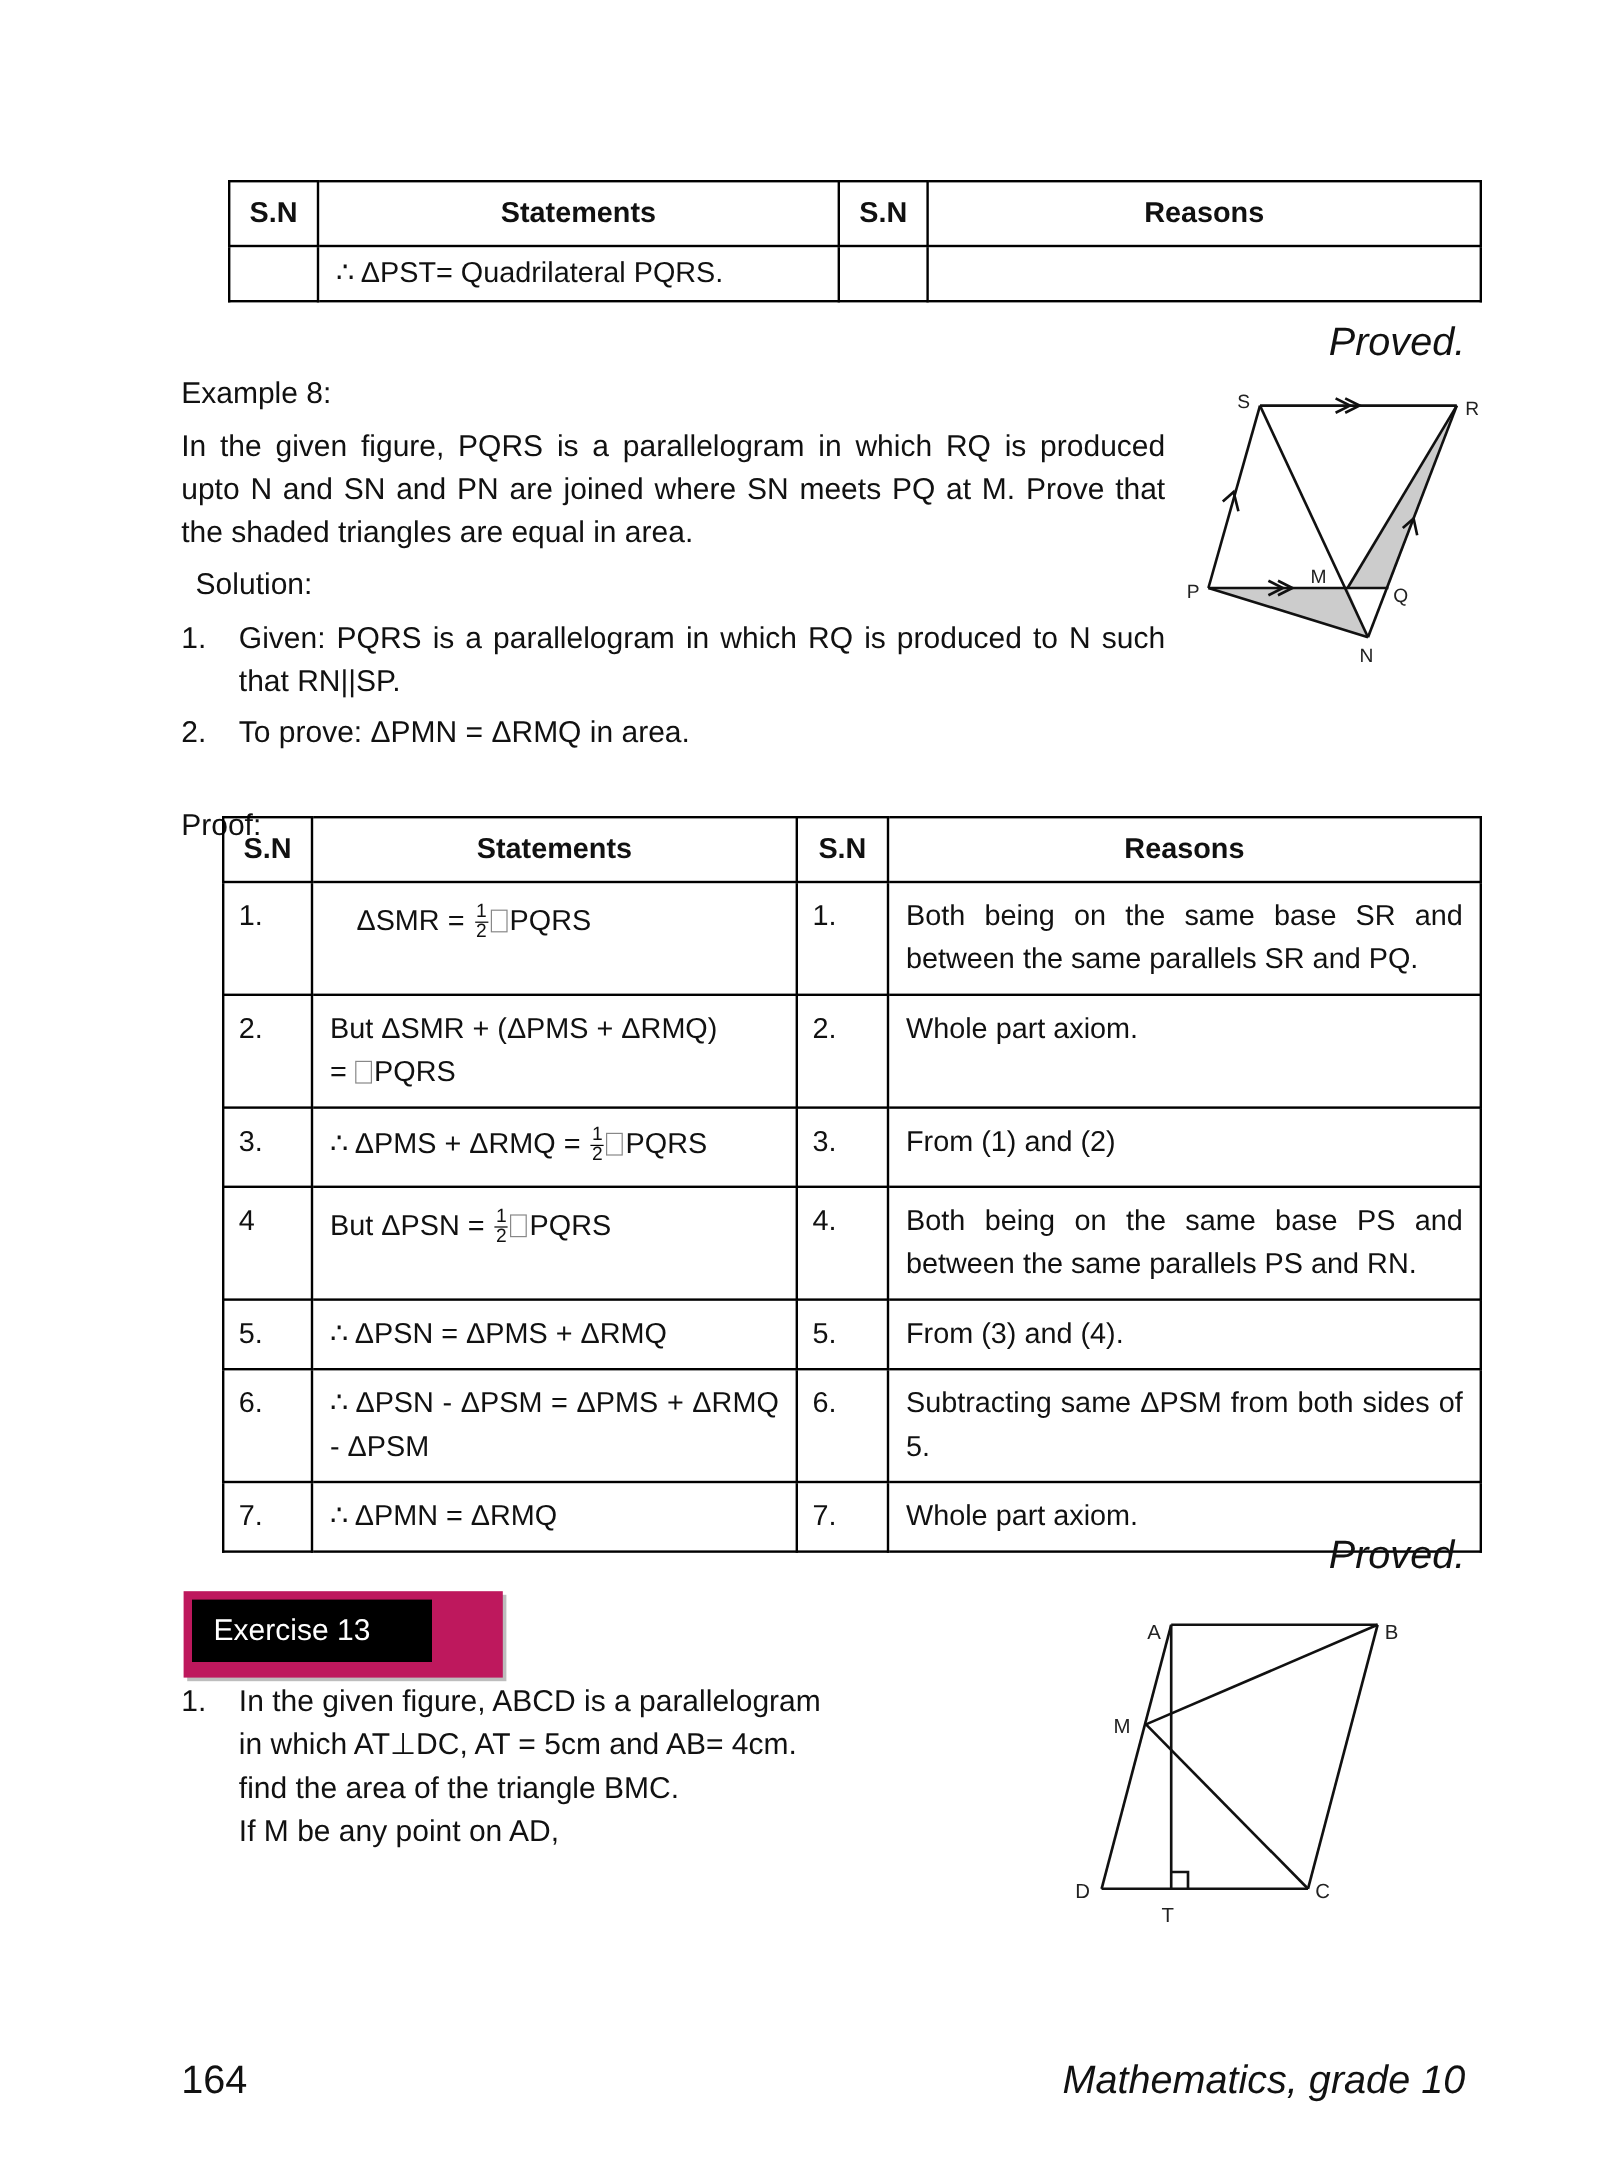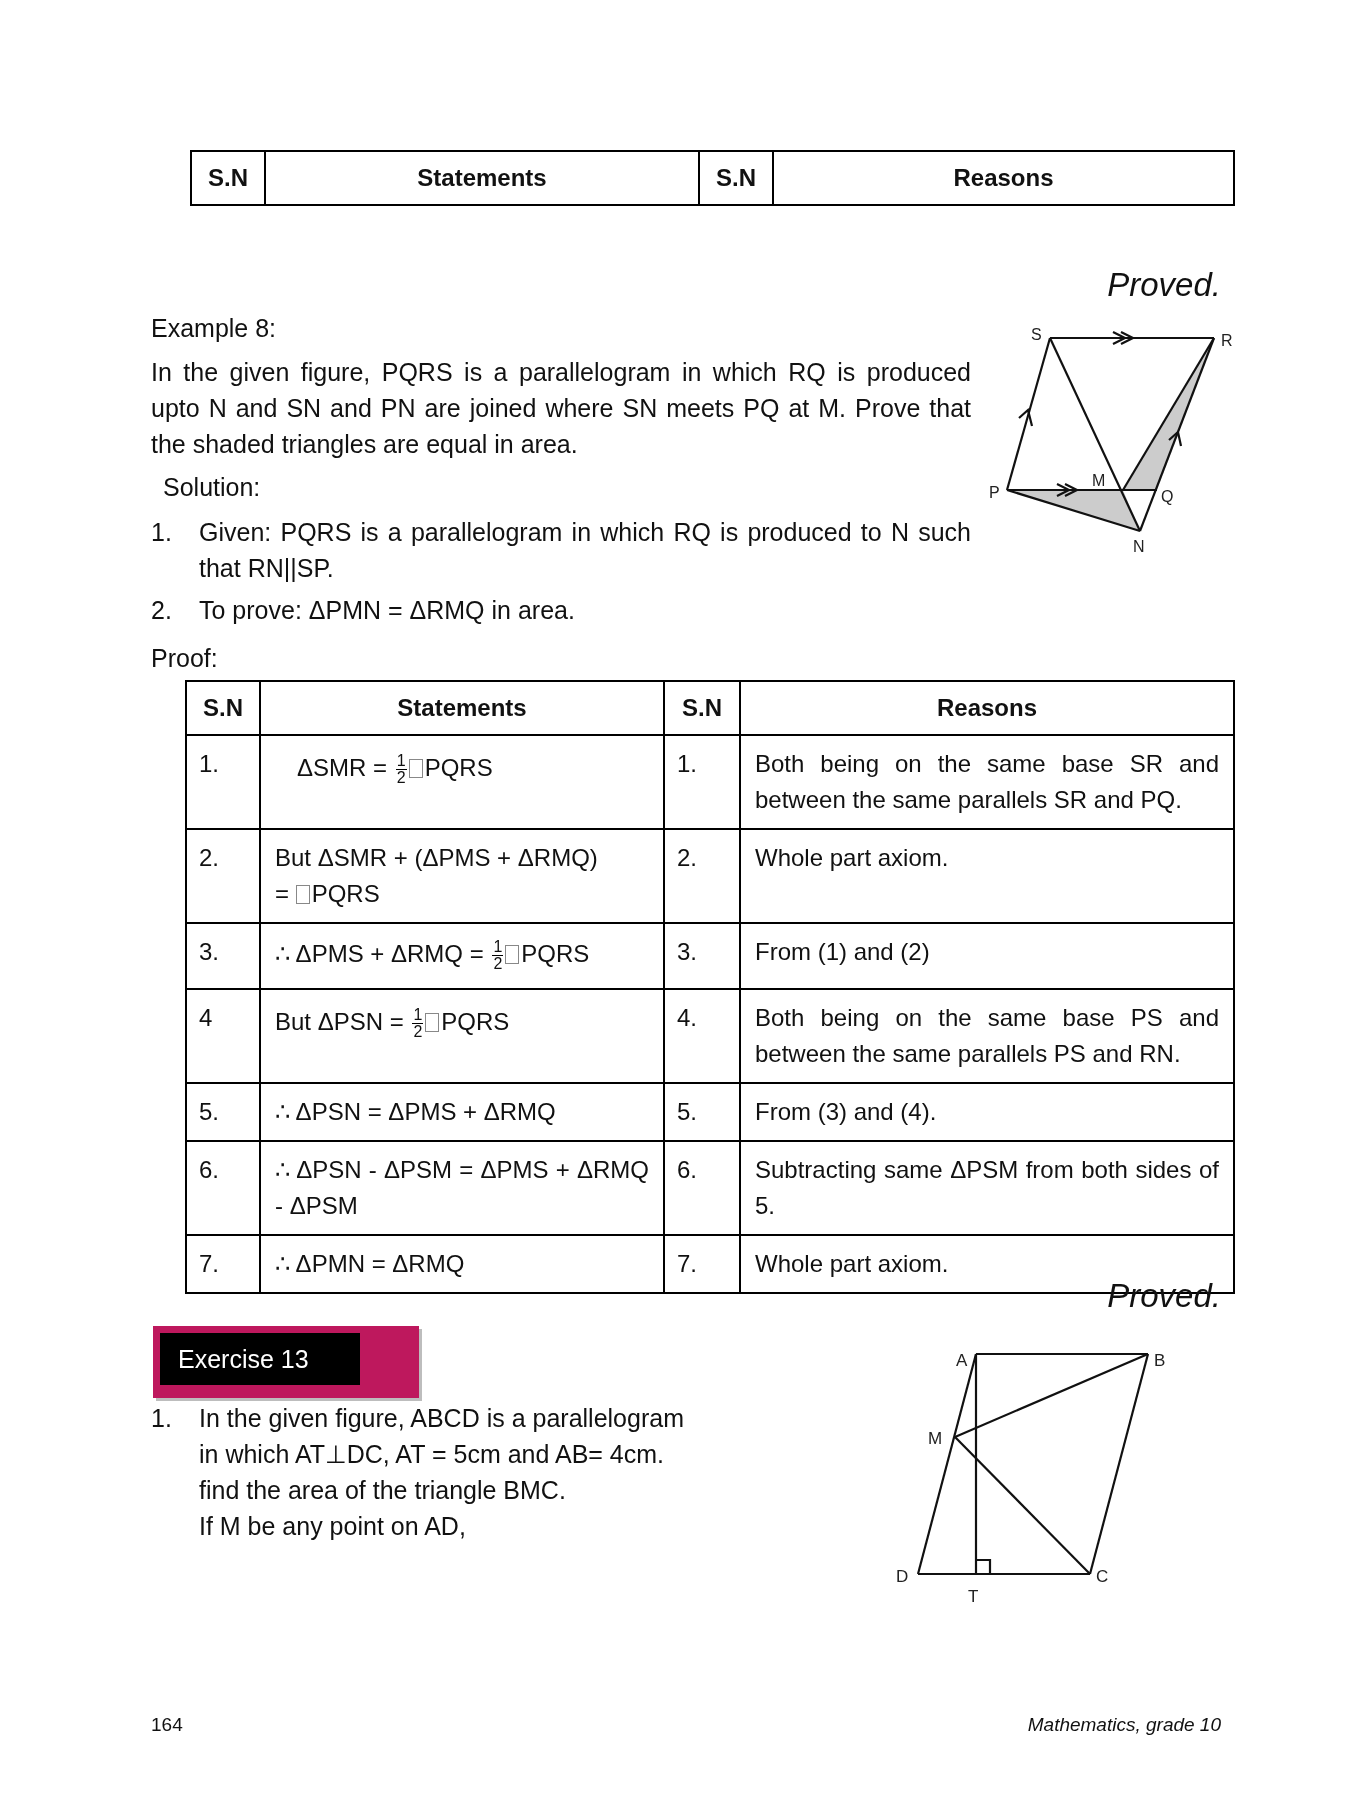--- a/index.html
+++ b/index.html
@@ -19,54 +19,60 @@
   .para { font-size: 25px; line-height: 36px; text-align: justify; }
   .bold { font-weight: normal; }
   .proved { font-style: italic; font-size: 33px; }
   .list-item { display: flex; font-size: 25px; line-height: 36px; }
   .list-item .num { width: 48px; flex: none; }
   .list-item .txt { flex: 1; text-align: justify; text-align-last: left; }
   .exercise-box { left: 153px; top: 1326px; width: 266px; height: 72px; background: #be185d;
                   box-shadow: 3px 3px 0 #bdbdbd; }
   .exercise-inner { position: absolute; left: 7px; top: 7px; width: 200px; height: 52px; background: #000;
                     color: #fff; font-size: 25px; line-height: 52px; padding-left: 18px; box-sizing: border-box; }
-  .footer { font-size: 19px; }
+  .footer { font-size: 33px; }
   svg text { font-family: "Liberation Sans", "DejaVu Sans", sans-serif; }
 </style>
 </head>
 <body>
 
 <table class="proof" style="left:190px; top:150px; width:1045px;">
   <tbody>
       <tr>
     <th style="width:70px">S.N</th>
     <th style="width:430px">Statements</th>
     <th style="width:70px">S.N</th>
     <th>Reasons</th>
+  </tr>
+  <tr>
+    <td class="sn"></td>
+    <td style="padding-top:4px;padding-bottom:4px;">∴ ΔPST= Quadrilateral PQRS.</td>
+    <td class="sn"></td>
+    <td></td>
   </tr>
 </tbody>
   </table>
 
 <div class="abs proved" style="right:129px; top:266px;">Proved.</div>
 
 <div class="abs para bold" style="left:151px; top:310px;">Example 8:</div>
 <div class="abs para" style="left:151px; top:354px; width:820px;">In the given figure, PQRS is a parallelogram in which RQ is produced upto N and SN and PN are joined where SN meets PQ at M. Prove that the shaded triangles are equal in area.</div>
 <div class="abs para bold" style="left:151px; top:469px;margin-left:12px;">Solution:</div>
 
 <div class="abs" style="left:151px; top:514px; width:820px;">
   <div class="list-item">
     <span class="num">1.</span>
     <span class="txt">Given: PQRS is a parallelogram in which RQ is produced to N such that RN||SP.</span>
   </div>
   <div class="list-item" style="margin-top:6px;">
     <span class="num">2.</span>
     <span class="txt">To prove: ΔPMN = ΔRMQ in area.</span>
   </div>
 </div>
-<div class="abs para bold" style="left:151px; top:640px;">Proof:</div>
+<div class="abs para bold" style="left:151px; top:670px;">Proof:</div>
 
 <svg class="abs" style="left:985px; top:300px;" width="280" height="270" viewBox="0 0 280 270">
   <polygon points="22,190 138,190 155,231" fill="#cccccc"></polygon>
   <polygon points="138,190 229,38 172,190" fill="#cccccc"></polygon>
   <g stroke="#111" stroke-width="2.2" fill="none">
     <line x1="65" y1="38" x2="229" y2="38"></line>
     <line x1="22" y1="190" x2="65" y2="38"></line>
     <line x1="22" y1="190" x2="172" y2="190"></line>
     <line x1="229" y1="38" x2="155" y2="231"></line>
     <line x1="65" y1="38" x2="155" y2="231"></line>

